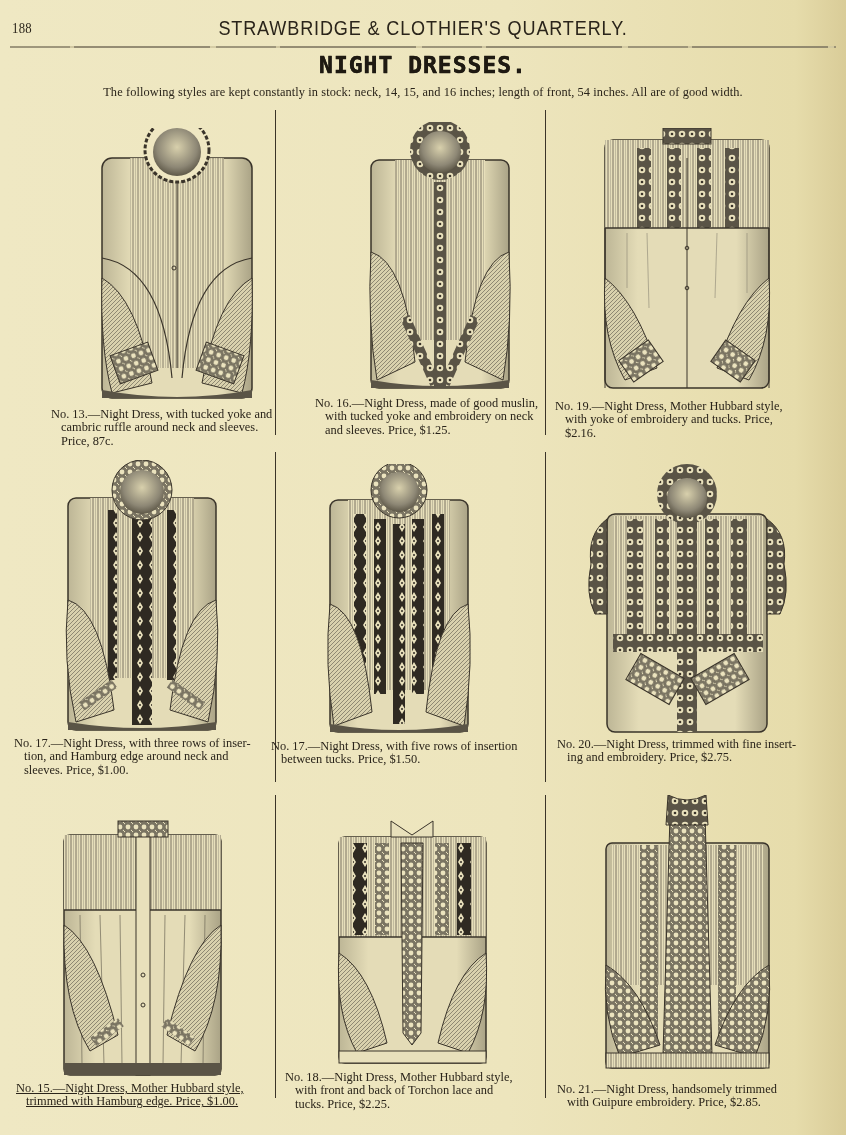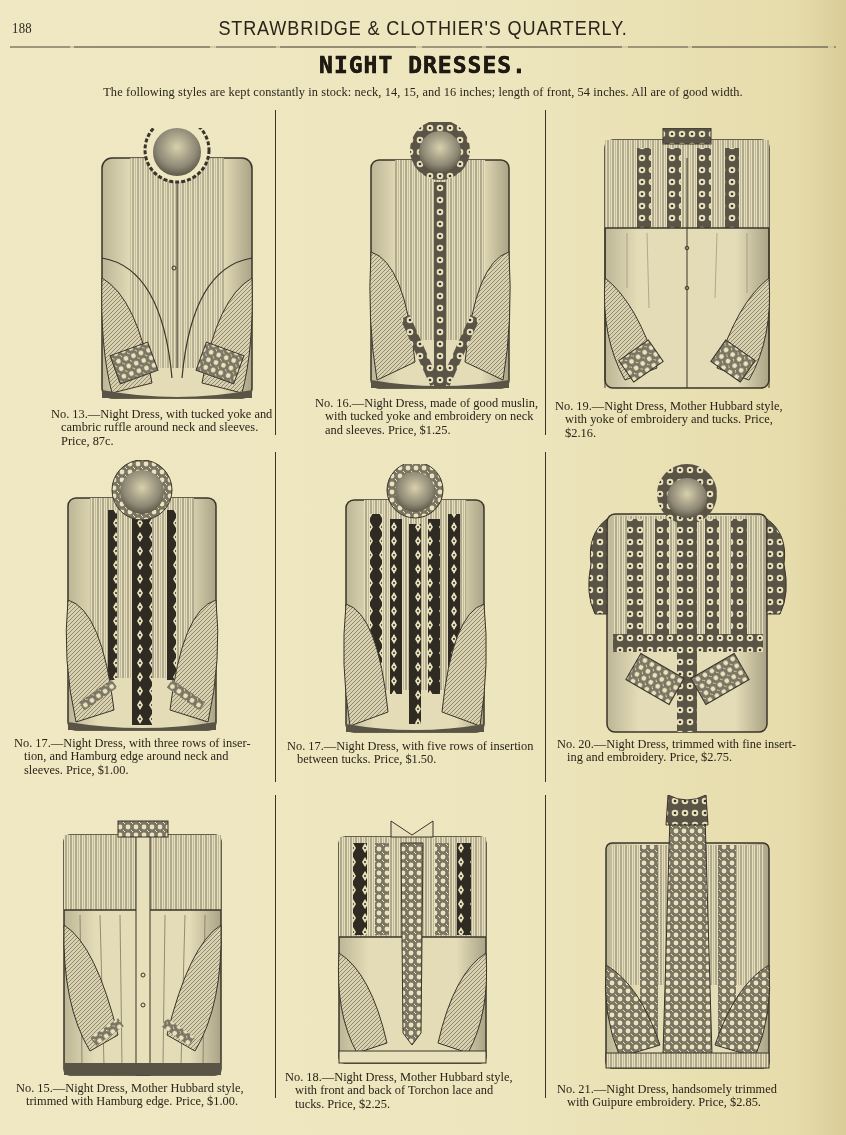--- a/index.html
+++ b/index.html
@@ -178,21 +178,21 @@
         <path d="M6 262 Q80 274 154 262 L154 270 L6 270Z" fill="#5a5446"></path>
       </svg>
     </div>
     <div class="caption" style="left:14px;top:285px;width:255px;">
       <span class="l0">No. 17.—Night Dress, with three rows of inser-</span>
       <span>tion, and Hamburg edge around neck and</span>
       <span>sleeves.  Price, $1.00.</span>
     </div>
   </div>
 
-  <div class="cell" style="left:275px;top:452px;width:270px;height:330px;padding-left:8px;">
+  <div class="cell" style="left:259px;top:452px;width:270px;height:330px;padding-left:8px;">
     <div class="illus" style="left:65px;top:12px;">
       <svg width="150" height="272" viewBox="0 0 150 272">
         <rect x="6" y="36" width="138" height="232" rx="8" fill="url(#bodyShade)" stroke="#3a342a" stroke-width="1.5"></rect>
         <rect x="24" y="36" width="102" height="190" fill="url(#tucks)"></rect>
         <rect x="30" y="50" width="12" height="160" fill="url(#insert)"></rect>
         <rect x="50" y="55" width="12" height="175" fill="url(#insert)"></rect>
         <rect x="69" y="60" width="12" height="200" fill="url(#insert)"></rect>
         <rect x="88" y="55" width="12" height="175" fill="url(#insert)"></rect>
         <rect x="108" y="50" width="12" height="160" fill="url(#insert)"></rect>
         <path d="M6 140 Q38 150 48 248 L10 262 Q0 200 6 140Z" fill="url(#shade)" stroke="#3a342a"></path>
@@ -251,21 +251,21 @@
         <circle cx="83" cy="160" r="2" fill="none" stroke="#3a342a"></circle>
         <circle cx="83" cy="190" r="2" fill="none" stroke="#3a342a"></circle>
         <path d="M4 110 Q36 130 58 220 L30 236 Q2 190 4 110Z" fill="url(#shade)" stroke="#3a342a"></path>
         <path d="M161 110 Q129 130 107 220 L135 236 Q163 190 161 110Z" fill="url(#shade)" stroke="#3a342a"></path>
         <rect x="30" y="212" width="34" height="10" fill="url(#lace)" transform="rotate(-35 47 217)"></rect>
         <rect x="101" y="212" width="34" height="10" fill="url(#lace)" transform="rotate(35 118 217)"></rect>
         <rect x="58" y="6" width="50" height="16" fill="url(#lace)" stroke="#3a342a"></rect>
         <rect x="4" y="248" width="157" height="12" fill="#5a5446"></rect>
       </svg>
     </div>
-    <div class="caption" style="left:16px;top:287px;width:255px;">
+    <div class="caption" style="left:16px;top:287px;width:255px;text-decoration:underline;">
       <span class="l0">No. 15.—Night Dress, Mother Hubbard style,</span>
       <span>trimmed with Hamburg edge.  Price, $1.00.</span>
     </div>
   </div>
 
   <div class="cell" style="left:275px;top:795px;width:270px;height:310px;">
     <div class="illus" style="left:60px;top:18px;">
       <svg width="155" height="252" viewBox="0 0 155 252">
         <rect x="4" y="24" width="147" height="226" rx="6" fill="url(#bodyShade)" stroke="#3a342a" stroke-width="1.5"></rect>
         <rect x="4" y="24" width="147" height="100" fill="url(#tucks)"></rect>

